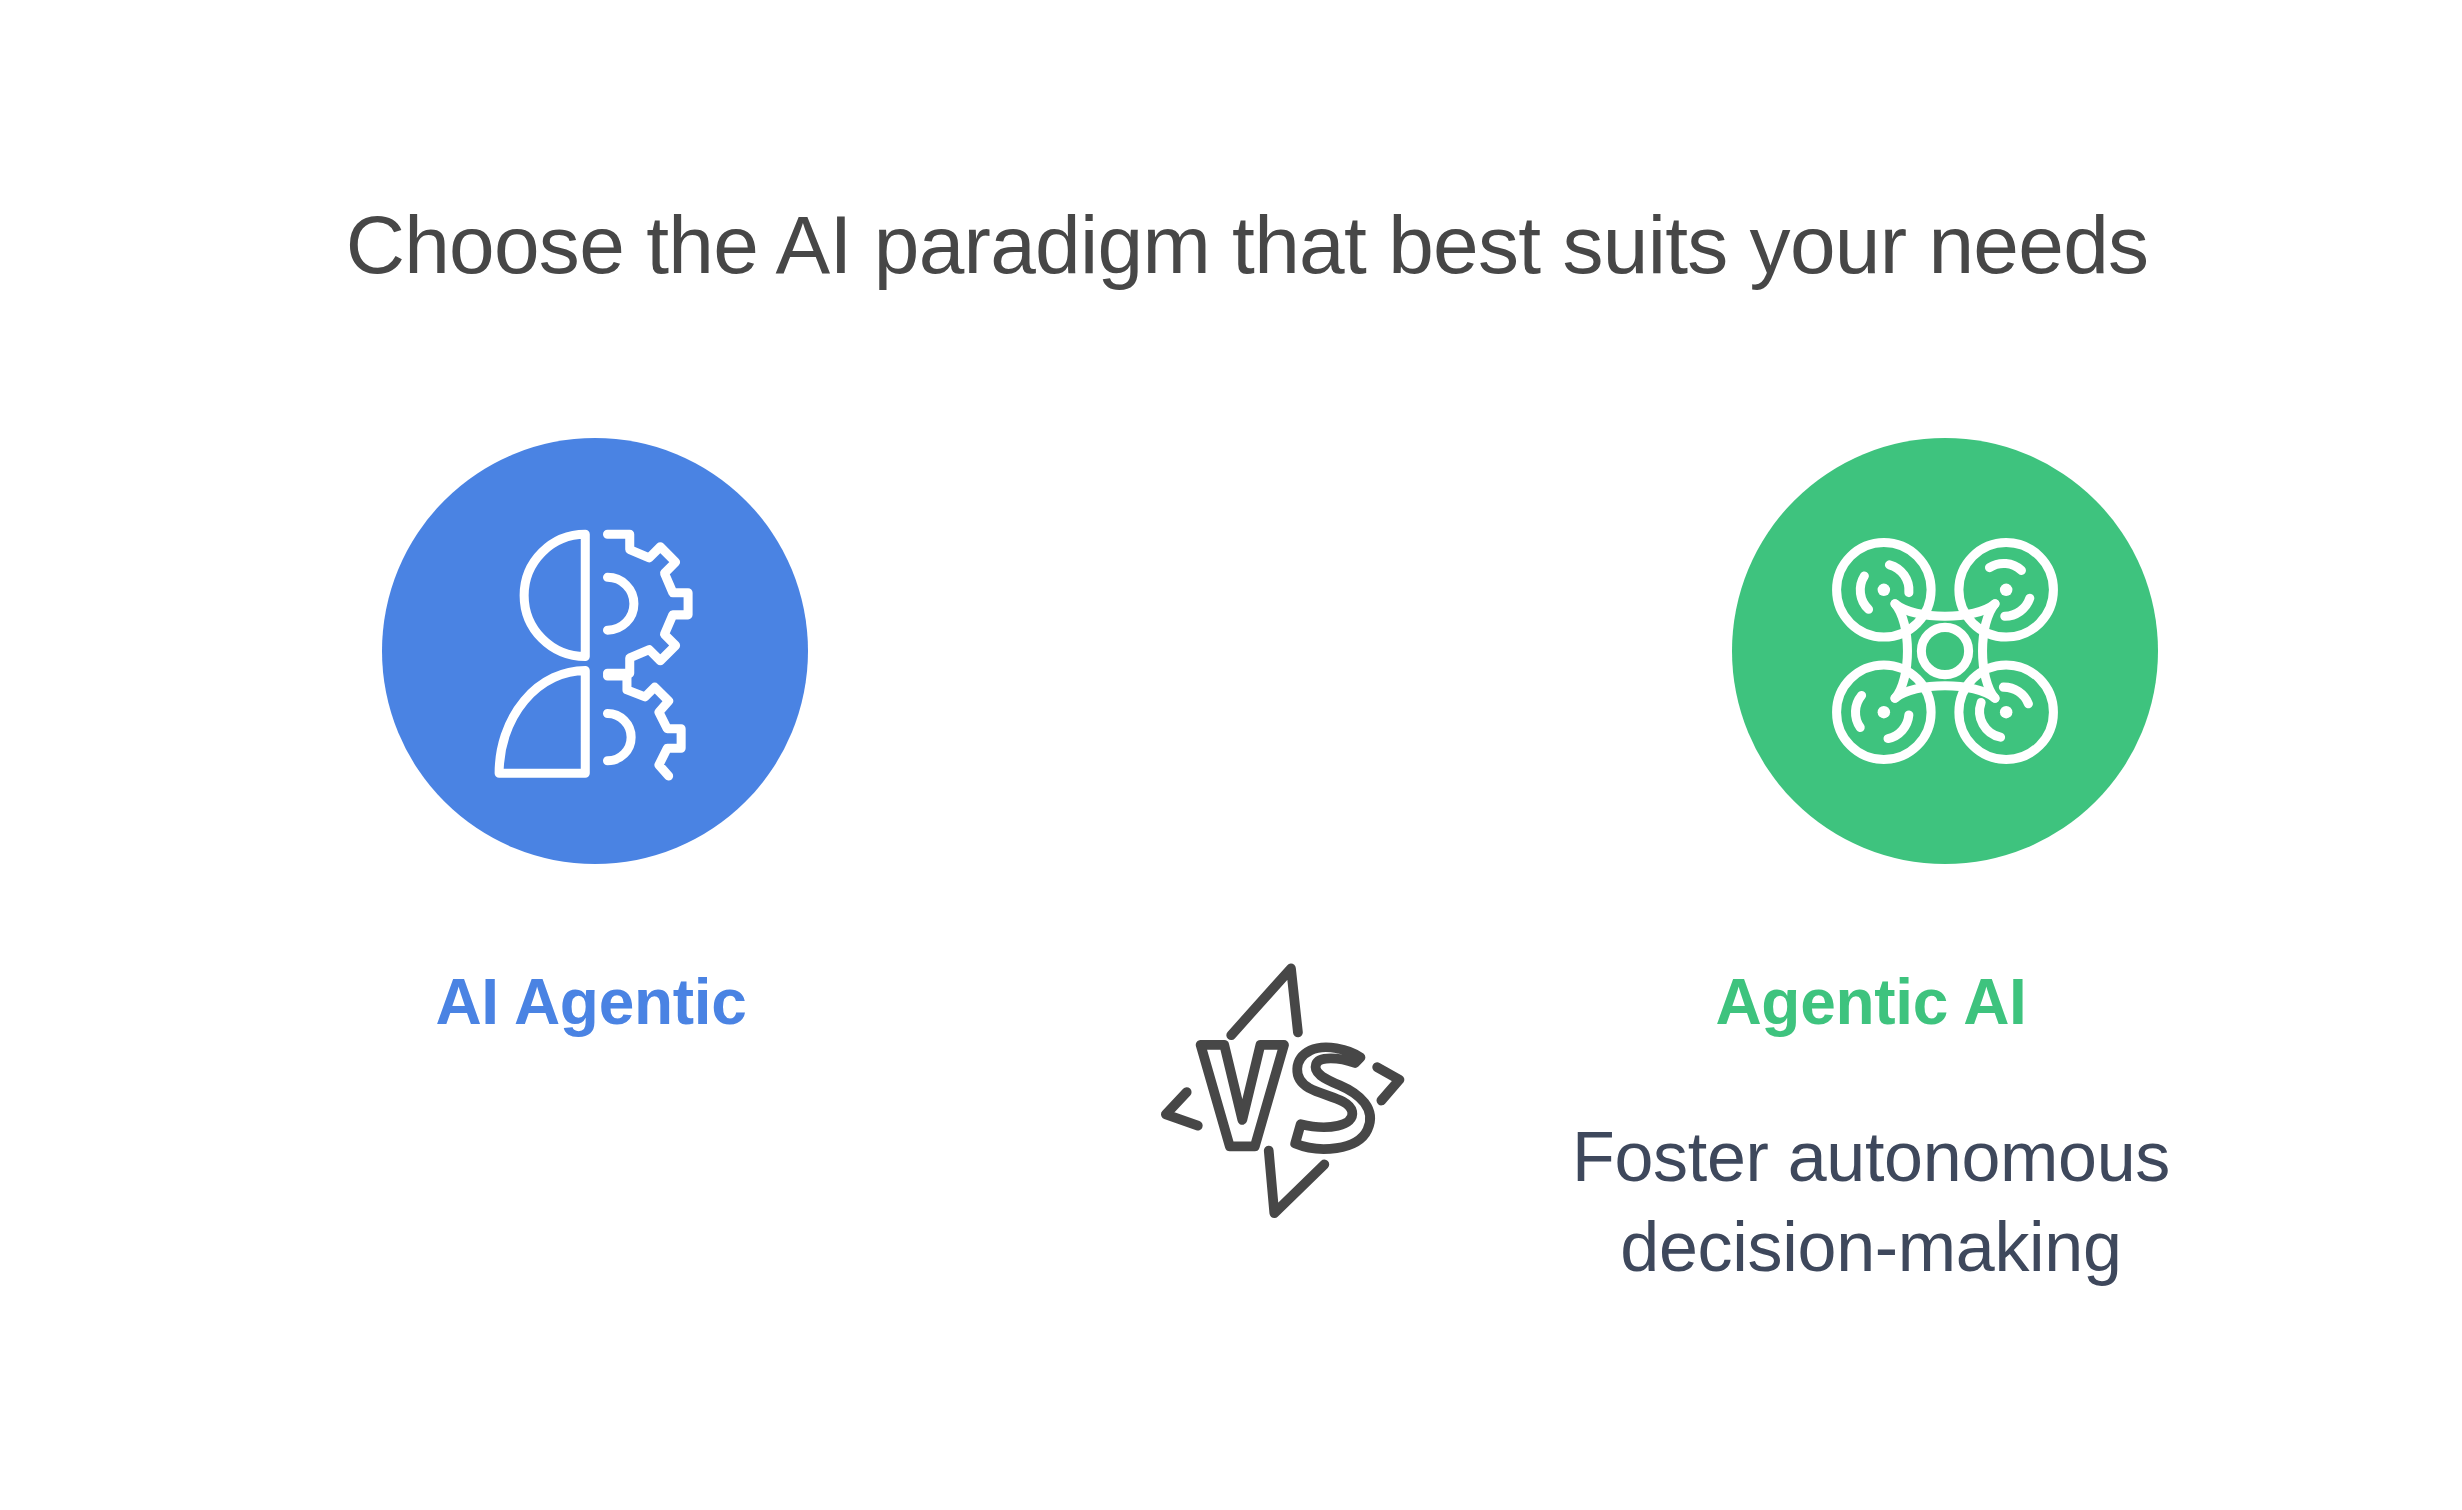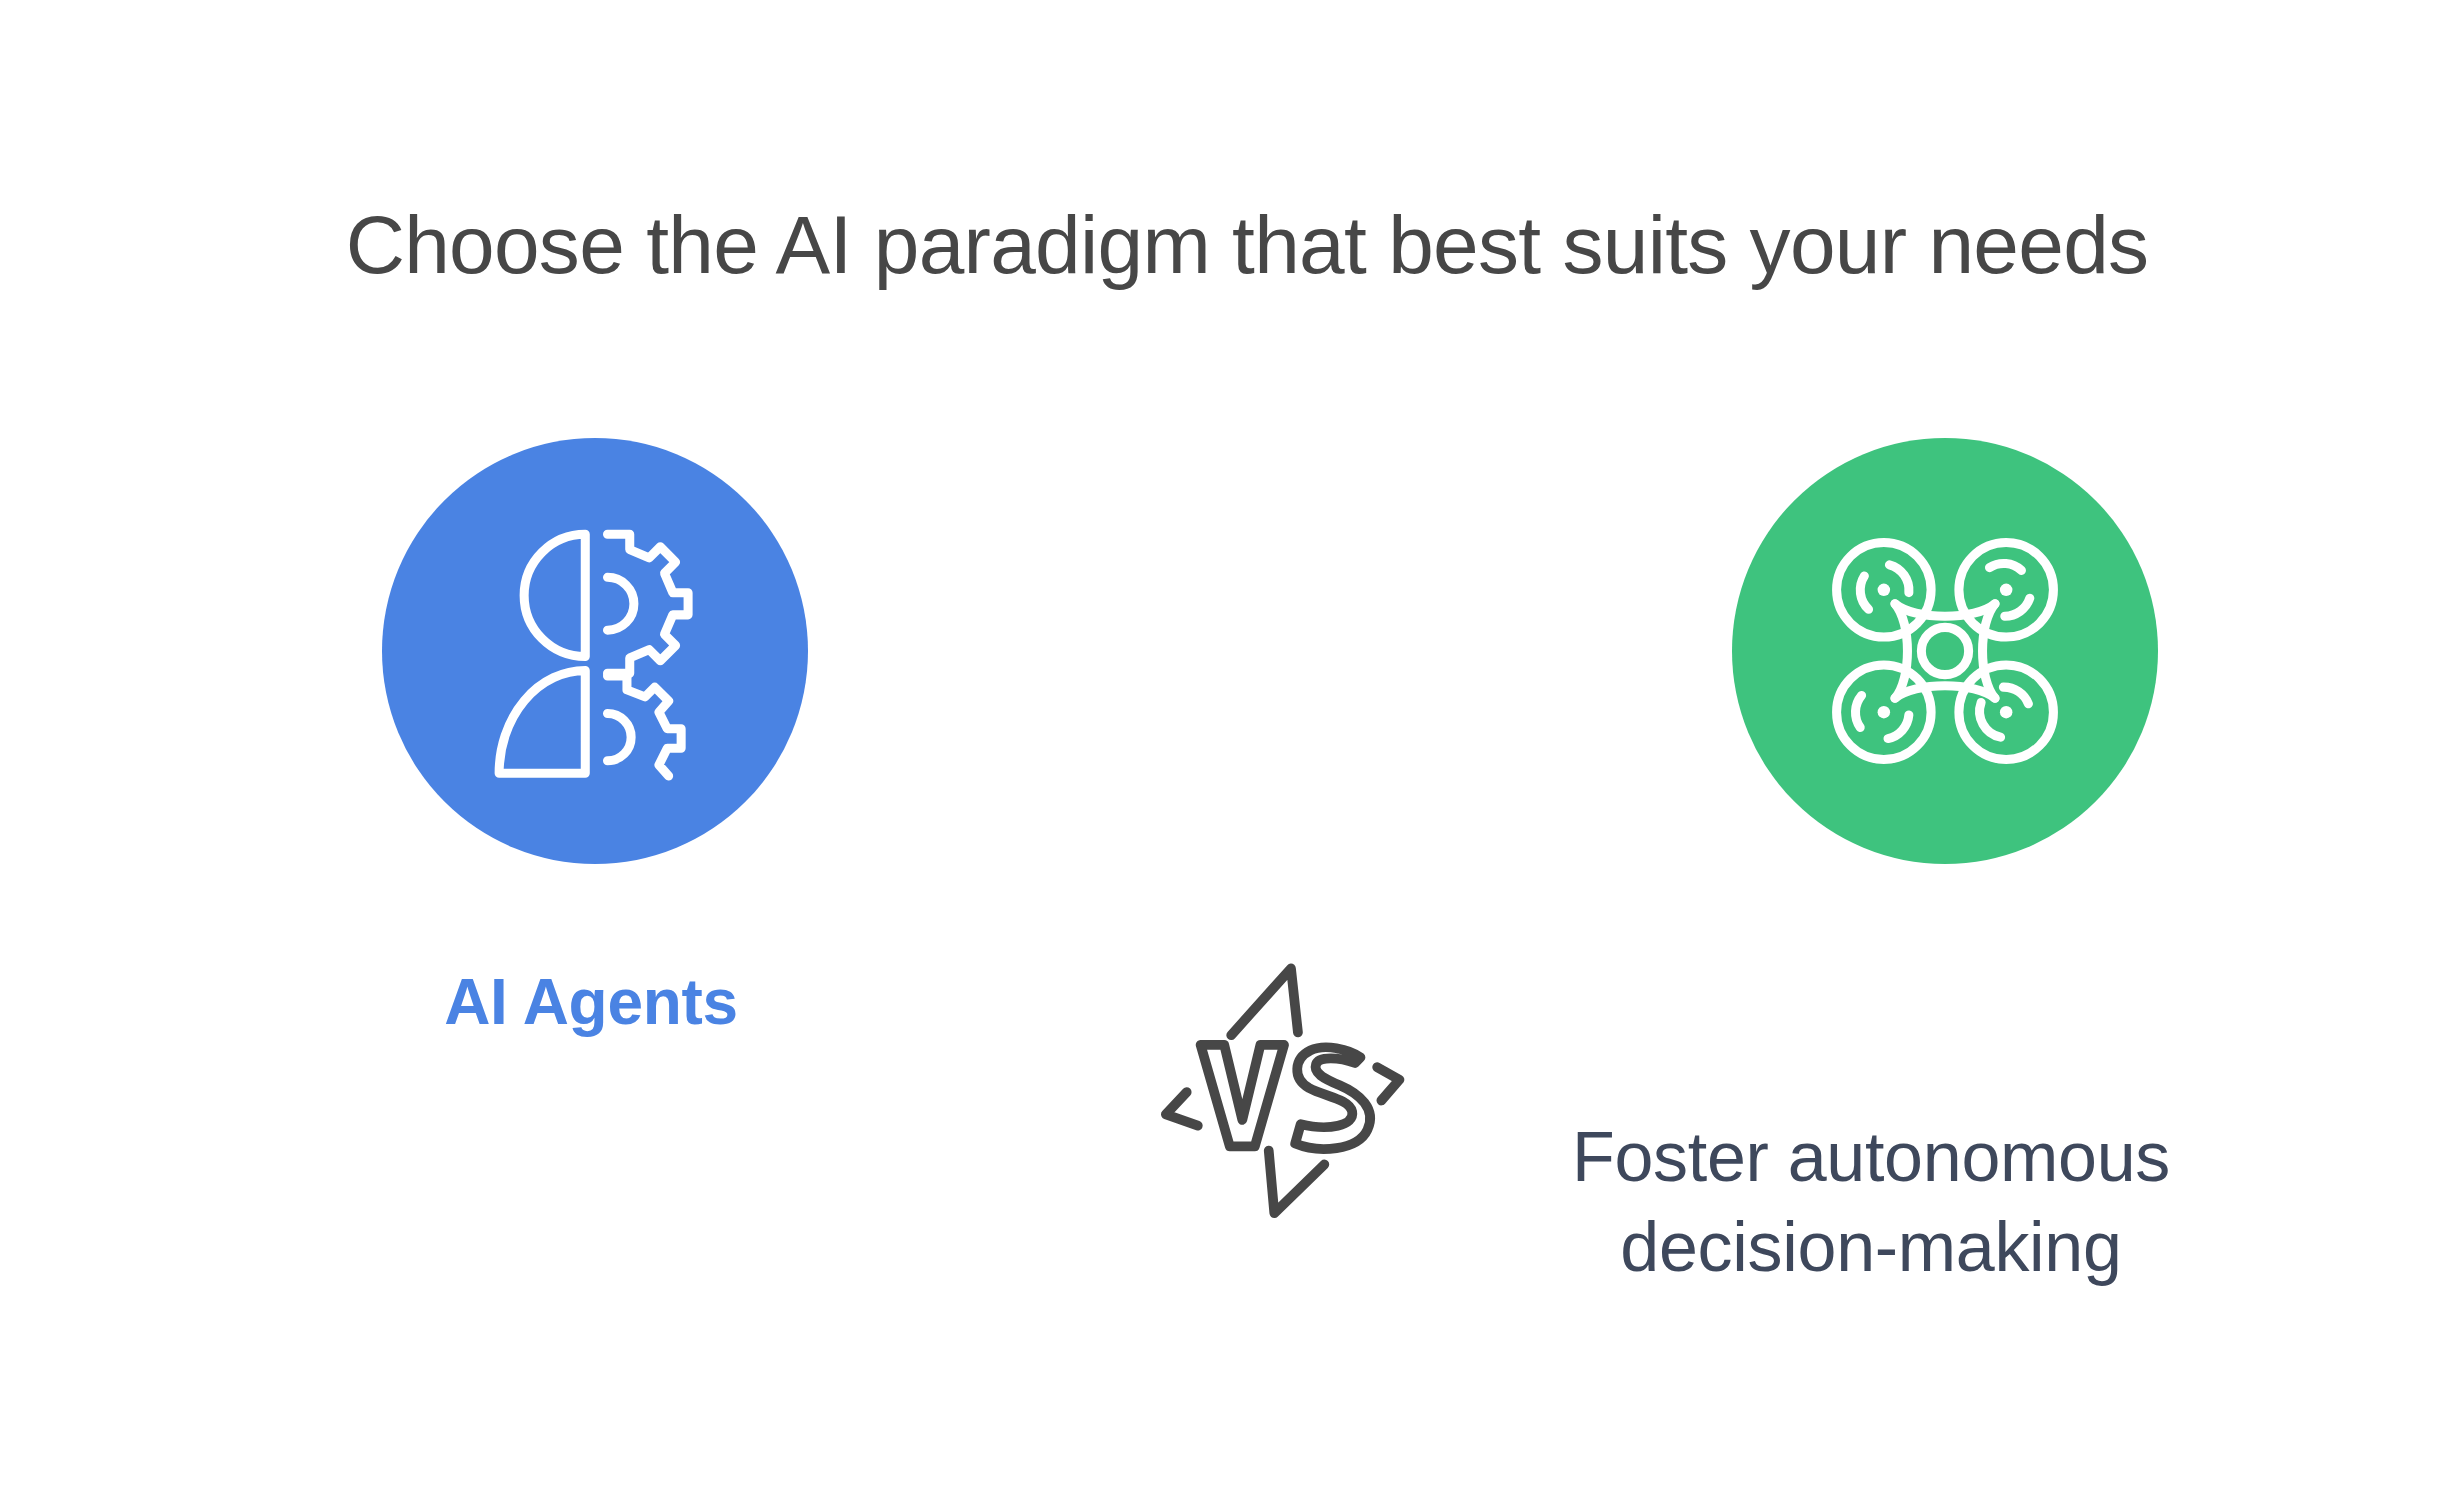--- a/index.html
+++ b/index.html
@@ -130,21 +130,21 @@
             <path d="M104 47 A19 19 0 0 1 104 85"></path>
 
             <path d="M104 118 L118 118 L118 128 L131 133 L138 126 L148 136 L141 144 L147 156 L157 156
                      L157 170 L147 170 L141 182 L148 190"></path>
 
             <path d="M104 145 A17 17 0 0 1 104 179"></path>
           </svg>
         </span>
       </div>
 
-      <div class="side-label">AI Agents</div>
+      <div class="side-label">AI Agentic</div>
 
     </div>
 
     <div class="vs-badge">
       <span>
         <svg width="292" height="306" viewBox="0 0 210 220" fill="none" stroke="#474747" stroke-width="7" stroke-linecap="round" stroke-linejoin="round">
 
           <path d="M85 72 L128 24 L133 70"></path>
 
           <path d="M112 155 L116 200 L152 165"></path>
@@ -192,20 +192,21 @@
             <path d="M59 163 A19 19 0 0 0 74 146"></path>
 
             <circle cx="144" cy="144" r="34"></circle>
             <circle cx="144" cy="144" r="4.5" fill="#ffffff" stroke="none"></circle>
             <path d="M142 126 A19 19 0 0 1 160 138"></path>
             <path d="M126 137 A19 19 0 0 0 140 162"></path>
           </svg>
         </span>
       </div>
 
+      <div class="side-label">Agentic AI</div>
 
       <div class="side-desc">Foster autonomous
 decision-making</div>
     </div>
 
   </div>
 </div>
 
 
 </body></html>

